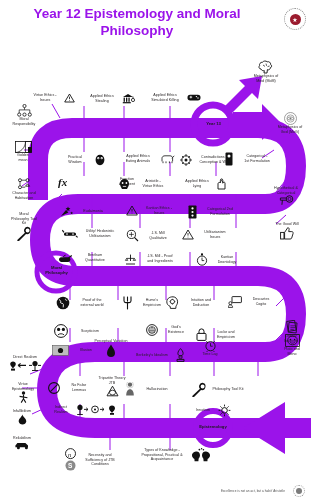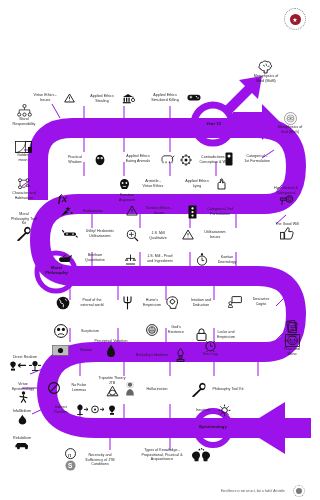--- a/index.html
+++ b/index.html
@@ -158,20 +158,21 @@
       <line x1="214" y1="362" x2="214" y2="376"></line>
       <line x1="258" y1="362" x2="258" y2="376"></line>
       <line x1="80" y1="418" x2="80" y2="404"></line>
       <line x1="124" y1="418" x2="124" y2="404"></line>
       <line x1="170" y1="418" x2="170" y2="404"></line>
       <line x1="110" y1="438" x2="110" y2="450"></line>
       <line x1="170" y1="438" x2="170" y2="450"></line>
     </g>
   </svg>
 
+  <div class="title">Year 12 Epistemology and Moral Philosophy</div>
   <div class="crest">
     <div class="crest-ring">
         <div class="crest-shield">★</div>
       </div>
   </div>
 
   <div class="node stacked" style="left:238px; top:60px; width:56px;">
     <span class="node-ico">
       <svg width="16" height="14" viewBox="0 0 16 14">
           <path d="M3 9c-2 0-2.6-2.2-1.4-3.4C1 4.2 2.4 2 4.6 2.2 5.4.8 8 .6 9.2 1.8c1.8-.6 3.6.8 3.4 2.6 1.4.8 1.4 3-.4 3.4.2 1.6-1.6 2.6-2.8 1.8L9 13H6l.3-2.4C5 11 3.4 10.4 3 9z" fill="none" stroke="#111" stroke-width=".9"></path>
@@ -325,21 +326,21 @@
     <span class="node-ico">
       <svg width="8" height="14" viewBox="0 0 8 14">
           <rect x=".5" y=".5" width="7" height="13" rx="1" fill="#111"></rect>
           <circle cx="4" cy="4" r="1.5" fill="#fff"></circle>
         </svg>
     </span>
     <span class="node-lbl" style="width:44px">Categorical -
 1st Formulation</span>
   </div>
 
-  <div class="node" style="left:58px; top:192px; width:52px;gap:48px;">
+  <div class="node" style="left:58px; top:176px; width:52px;gap:48px;">
     <span class="node-ico">
       <svg width="13" height="12" viewBox="0 0 13 12">
           <text x="0" y="10" font-family="Liberation Serif, serif" font-style="italic" font-weight="bold" font-size="11" fill="#111">fx</text>
         </svg>
     </span>
     <span class="node-lbl" style="width:34px">Function
 Argument</span>
   </div>
 
   <div class="node" style="left:118px; top:178px; width:58px;">

